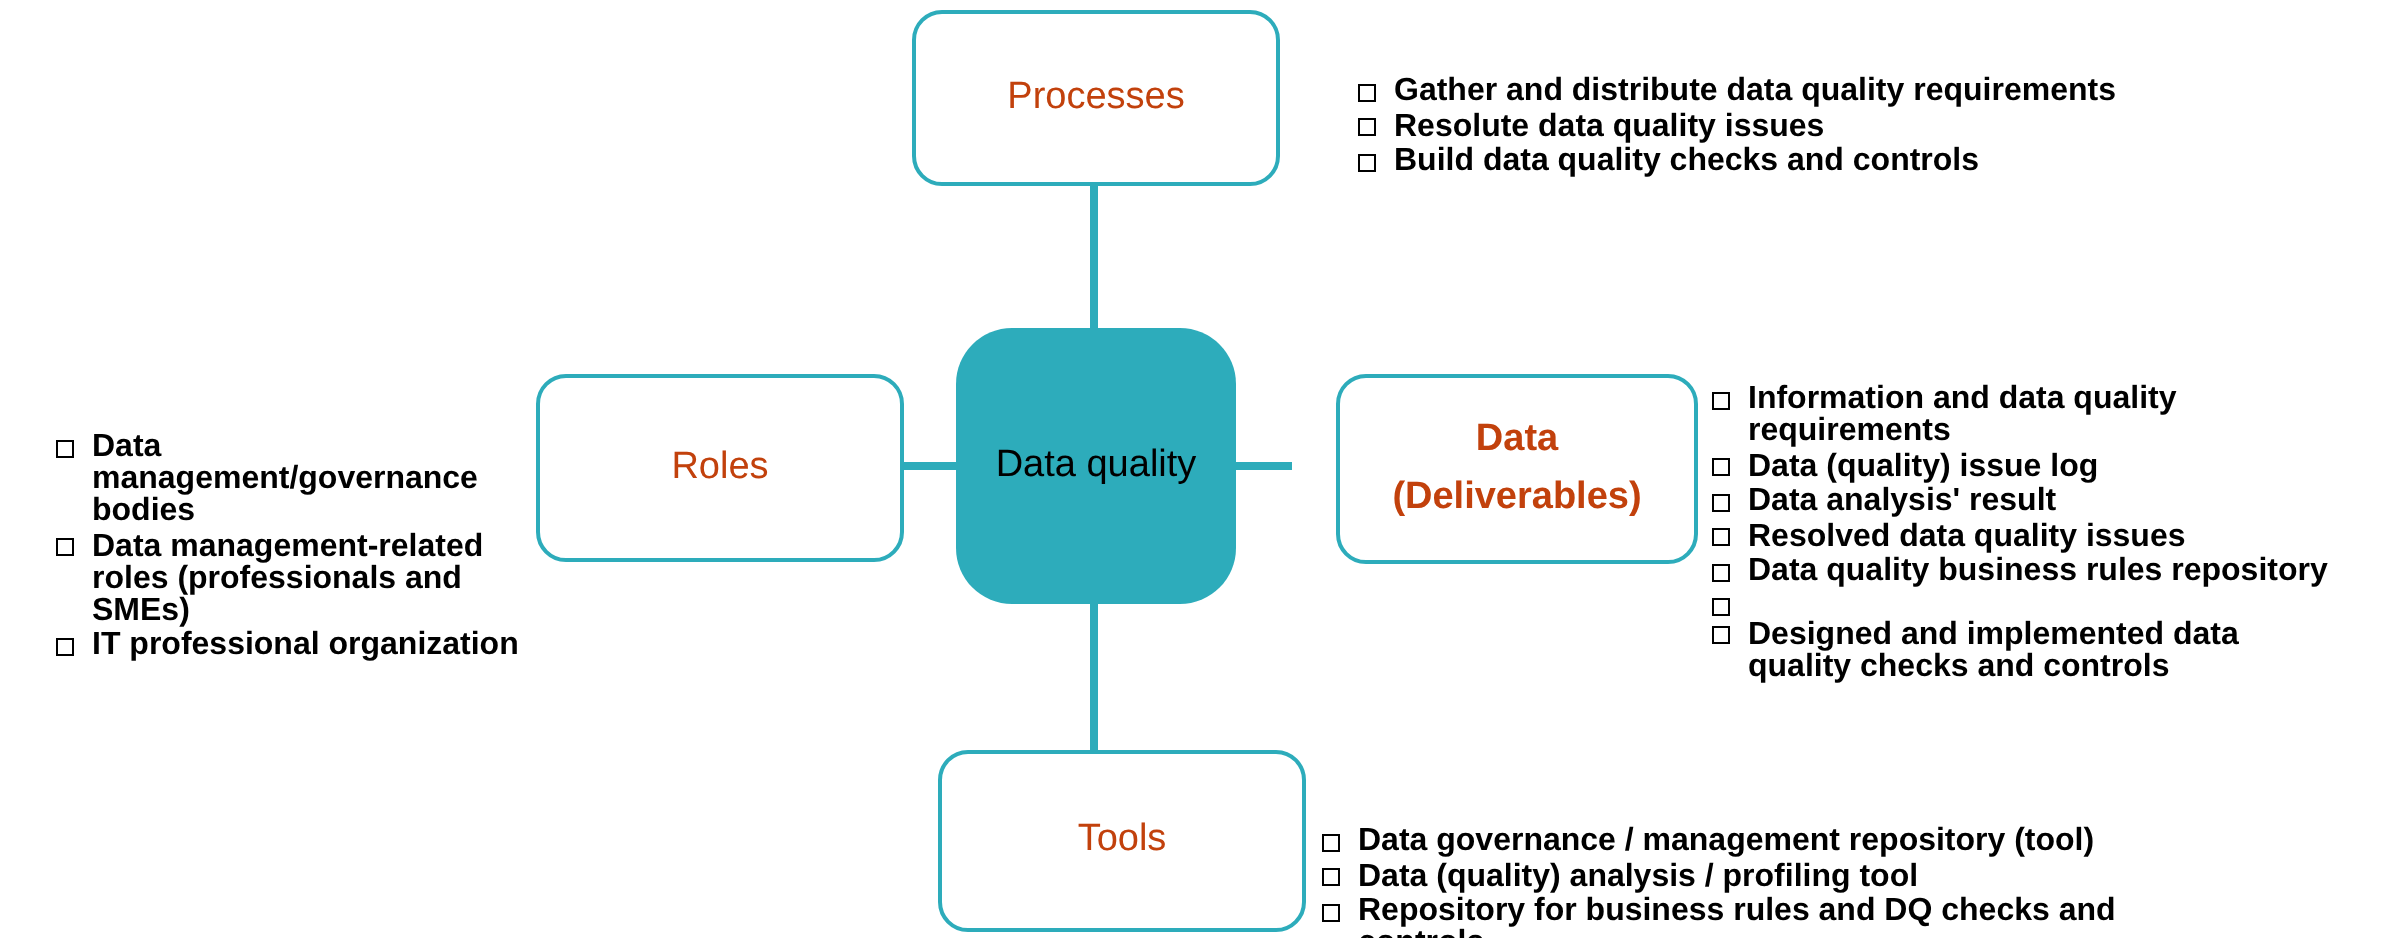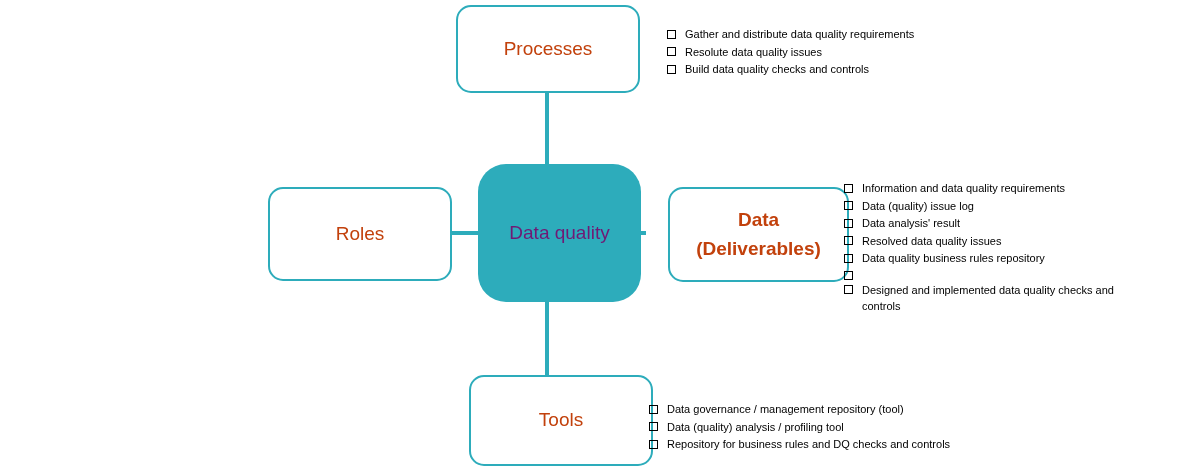--- a/index.html
+++ b/index.html
@@ -40,43 +40,43 @@
   }
   .node-processes { left: 456px; top: 5px;   width: 184px; height: 88px; }
   .node-roles     { left: 268px; top: 187px; width: 184px; height: 94px; }
   .node-data      { left: 668px; top: 187px; width: 181px; height: 95px; font-weight: bold; }
   .node-tools     { left: 469px; top: 375px; width: 184px; height: 91px; }
 
   
   .node-center {
     position: absolute;
     left: 478px; top: 164px;
-    width: 163px; height: 138px;
+    width: 140px; height: 138px;
     background: #2dacbb;
     border-radius: 28px;
     display: flex;
     align-items: center;
     justify-content: center;
     font-size: 19px;
-    color: #701a75;
+    color: #000000;
   }
 
   .conn-top    { left: 545px; top: 93px;  width: 4px;  height: 72px; }
   .conn-bottom { left: 545px; top: 301px; width: 4px;  height: 75px; }
   .conn-left   { left: 451px; top: 231px; width: 28px; height: 4px; }
   .conn-right  { left: 617px; top: 231px; width: 29px; height: 4px; }
 
   
   .blist {
     position: absolute;
     list-style: none;
-    margin: 4px;
+    margin: 16px;
     padding: 0;
-    font-size: 11px;
-    font-weight: normal;
+    font-size: 16px;
+    font-weight: bold;
     color: #000000;
     line-height: 16px;
   }
   .blist li {
     display: flex;
     align-items: flex-start;
     margin-bottom: 1.5px;
   }
   .bullet {
     flex: 0 0 auto;
@@ -160,20 +160,34 @@
     </li>
     <li>
       <span class="bullet"></span>
     </li>
     <li>
       <span class="bullet"></span>
       <span>Designed and implemented data quality checks and controls</span>
     </li>
   </ul>
 
+  <ul class="blist list-roles">
+    <li>
+      <span class="bullet"></span>
+      <span>Data management/governance bodies</span>
+    </li>
+    <li>
+      <span class="bullet"></span>
+      <span>Data management-related  roles (professionals and SMEs)</span>
+    </li>
+    <li>
+      <span class="bullet"></span>
+      <span>IT professional organization</span>
+    </li>
+  </ul>
 
   <ul class="blist list-tools">
     <li>
       <span class="bullet"></span>
       <span>Data governance /  management repository (tool)</span>
     </li>
     <li>
       <span class="bullet"></span>
       <span>Data (quality) analysis / profiling tool</span>
     </li>

